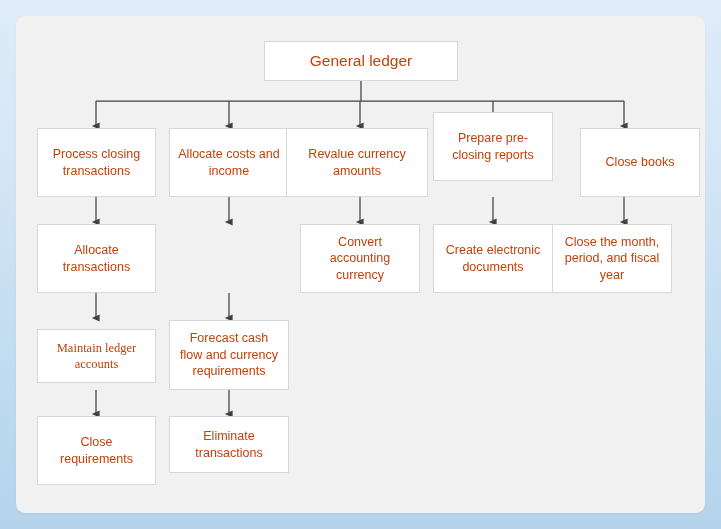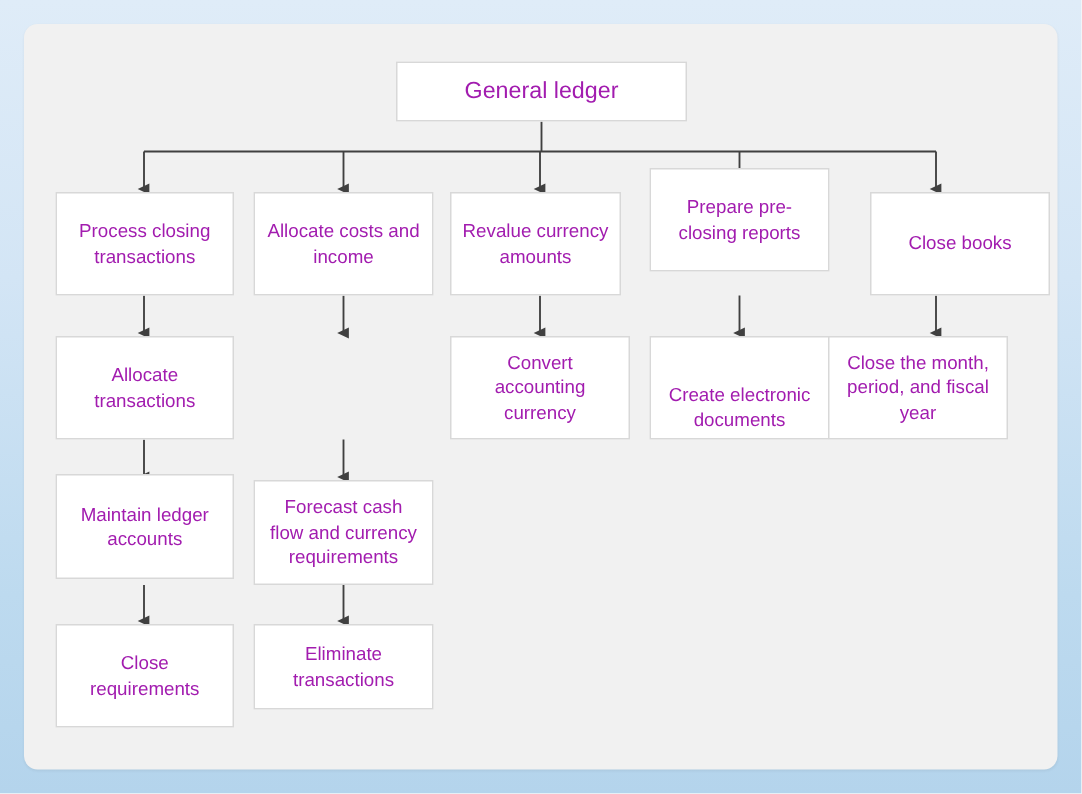--- a/index.html
+++ b/index.html
@@ -50,21 +50,21 @@
   
   .node {
     position: absolute;
     box-sizing: border-box;
     background: #ffffff;
     border: 1px solid #d8d8d8;
     display: flex;
     align-items: center;
     justify-content: center;
     text-align: center;
-    color: #a21caf;
+    color: #c2410c;
     font-size: 12.5px;
     line-height: 1.32;
     padding: 4px 7px;
     box-shadow: 0 0 0 0 rgba(0,0,0,0);
   }
   .node.root {
     font-size: 15.5px;
   }
   .node .label {
     display: block;
@@ -115,48 +115,48 @@
   <div class="node root" style="left:264px; top:41px; width:194px; height:40px;">
     <span class="label">General ledger</span>
   </div>
 
   <div class="node" style="left:37px; top:128px; width:119px; height:69px;align-items:center;">
     <span class="label">Process closing transactions</span>
   </div>
   <div class="node" style="left:37px; top:224px; width:119px; height:69px;">
     <span class="label">Allocate transactions</span>
   </div>
-  <div class="node" style="left:37px; top:316px; width:119px; height:70px;">
+  <div class="node" style="left:37px; top:329px; width:119px; height:54px;font-family:Liberation Serif, serif;">
     <span class="label">Maintain ledger accounts</span>
   </div>
   <div class="node" style="left:37px; top:416px; width:119px; height:69px;">
     <span class="label">Close requirements</span>
   </div>
 
   <div class="node" style="left:169px; top:128px; width:120px; height:69px;">
     <span class="label">Allocate costs and income</span>
   </div>
   <div class="node" style="left:169px; top:320px; width:120px; height:70px;">
     <span class="label">Forecast cash flow and currency requirements</span>
   </div>
   <div class="node" style="left:169px; top:416px; width:120px; height:57px;">
     <span class="label">Eliminate transactions</span>
   </div>
 
-  <div class="node" style="left:300px; top:128px; width:114px; height:69px;justify-content:flex-end;">
+  <div class="node" style="left:286px; top:128px; width:142px; height:69px;justify-content:flex-end;">
     <span class="label">Revalue currency amounts</span>
   </div>
   <div class="node" style="left:300px; top:224px; width:120px; height:69px;">
     <span class="label">Convert accounting currency</span>
   </div>
 
   <div class="node" style="left:433px; top:112px; width:120px; height:69px;">
     <span class="label">Prepare pre-closing reports</span>
   </div>
-  <div class="node" style="left:433px; top:224px; width:120px; height:69px;align-items:flex-end;">
+  <div class="node" style="left:433px; top:224px; width:120px; height:69px;">
     <span class="label">Create electronic documents</span>
   </div>
 
   <div class="node" style="left:580px; top:128px; width:120px; height:69px;">
     <span class="label">Close books</span>
   </div>
   <div class="node" style="left:552px; top:224px; width:120px; height:69px;">
     <span class="label">Close the month, period, and fiscal year</span>
   </div>
 </div>

